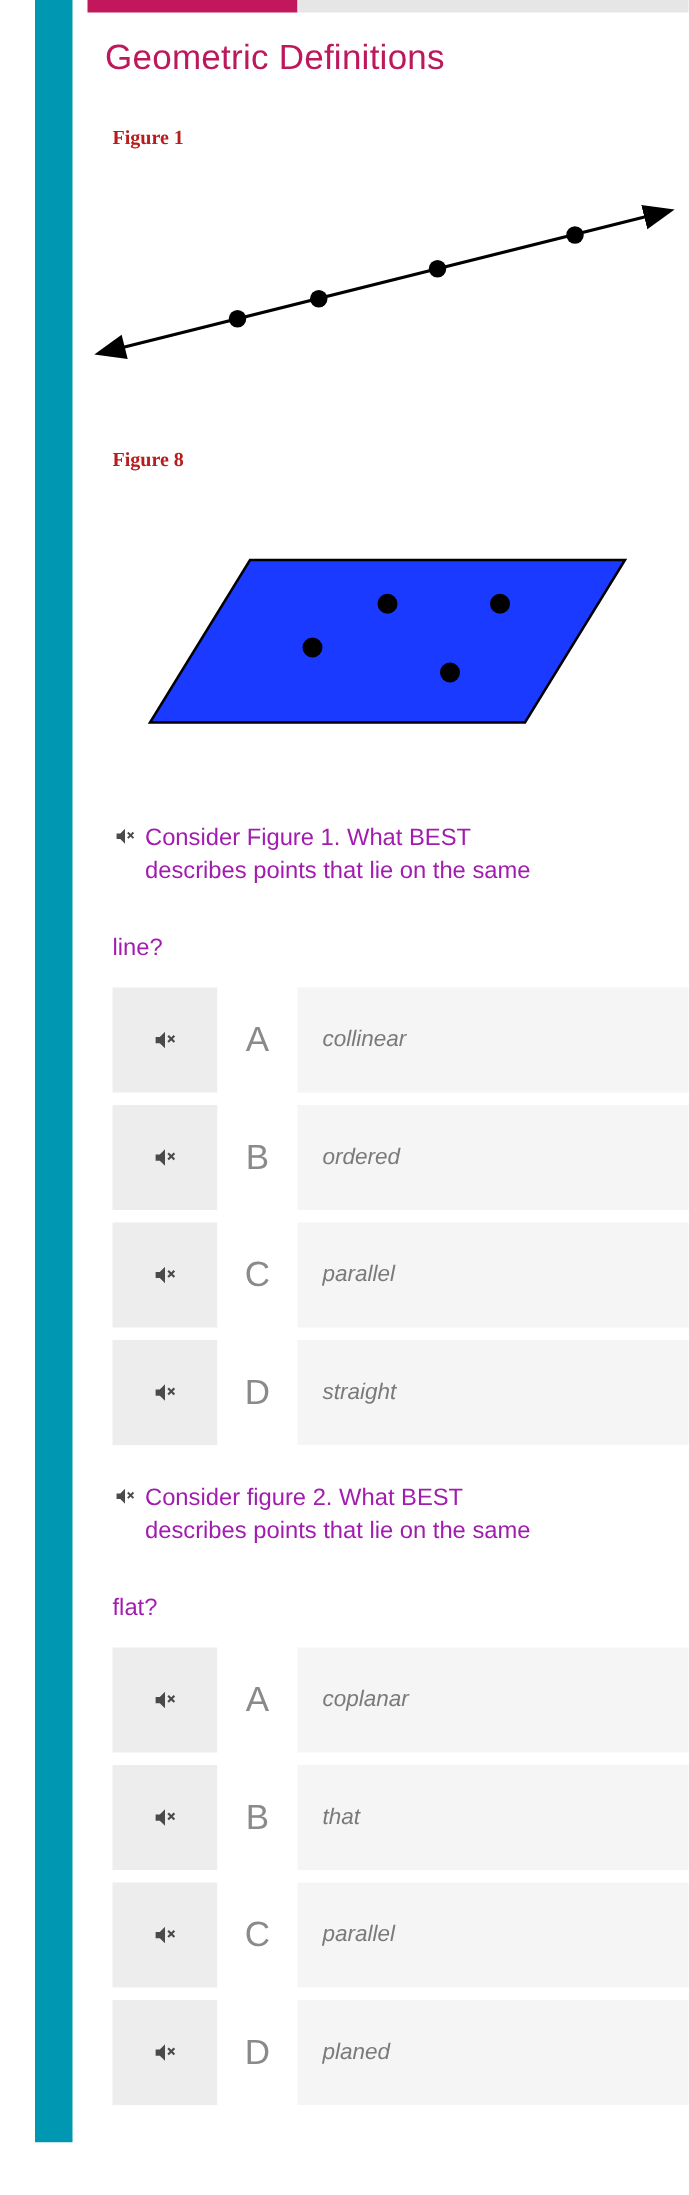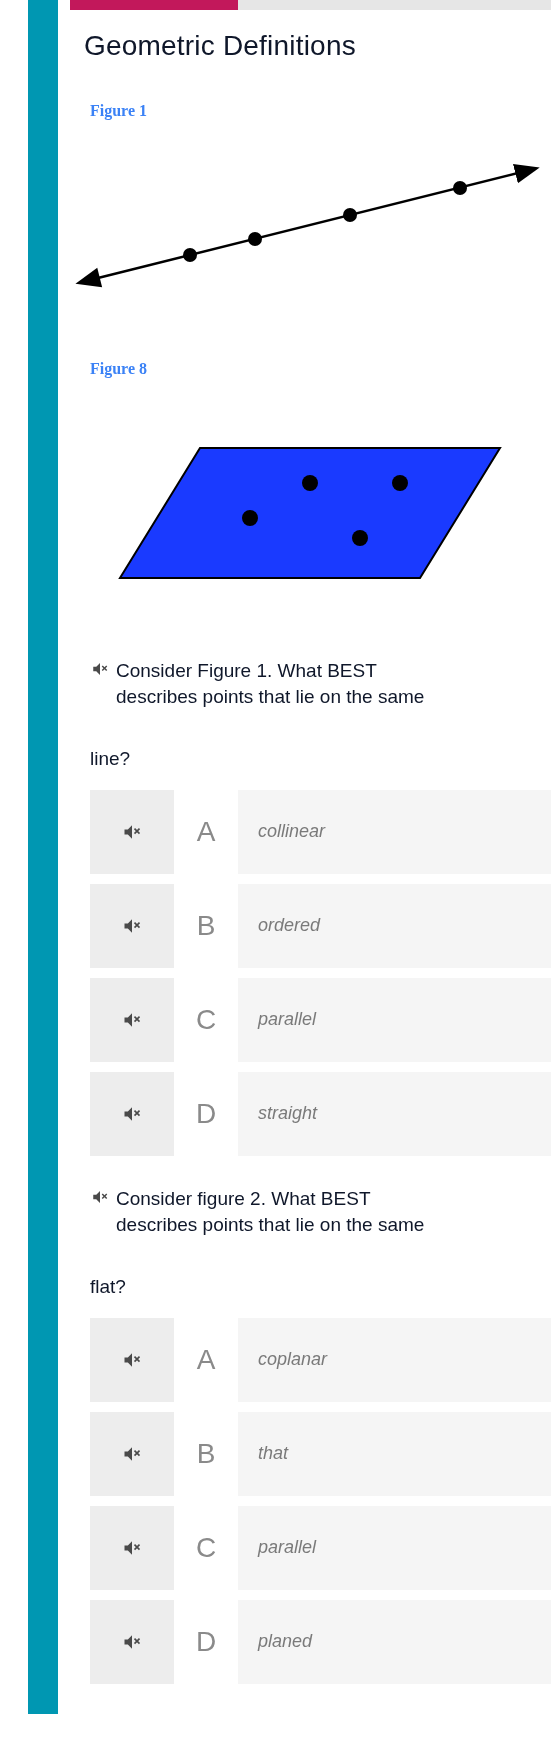--- a/index.html
+++ b/index.html
@@ -26,45 +26,45 @@
   .top-stripe {
     display: flex;
     height: 10px;
     margin-bottom: 20px;
   }
   .top-stripe .magenta { background: #c2185b; width: 35%; }
   .top-stripe .gray { background: #e6e6e6; flex: 1; }
   .title {
     font-size: 28px;
     font-weight: 400;
-    color: #0f172a;
+    color: #be185d;
     margin: 8px 0 40px 14px;
     letter-spacing: 0.2px;
   }
   .figure-label {
     font-family: Georgia, "Times New Roman", serif;
     font-weight: 700;
     font-size: 16px;
-    color: #3b82f6;
+    color: #b91c1c;
     margin-left: 20px;
     margin-bottom: 30px;
   }
   .figure-wrap {
     margin-bottom: 50px;
   }
   .figure-svg {
     display: block;
   }
   .question-block {
     margin: 20px 0 30px 0;
   }
   .question-text {
     font-size: 19px;
     line-height: 1.35;
-    color: #0f172a;
+    color: #a21caf;
     padding: 0 6px 0 20px;
   }
   .q-first-line {
     display: flex;
     align-items: flex-start;
   }
   .q-first-line .speaker-icon-q {
     flex: 0 0 auto;
     margin-right: 6px;
     margin-top: 2px;

